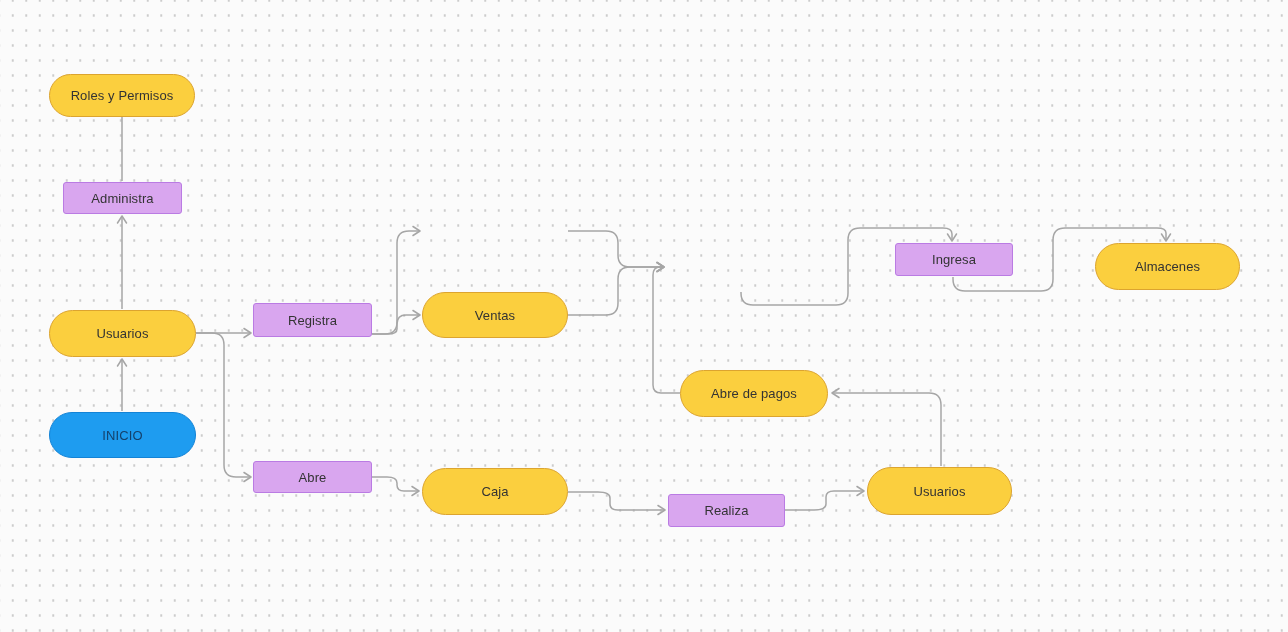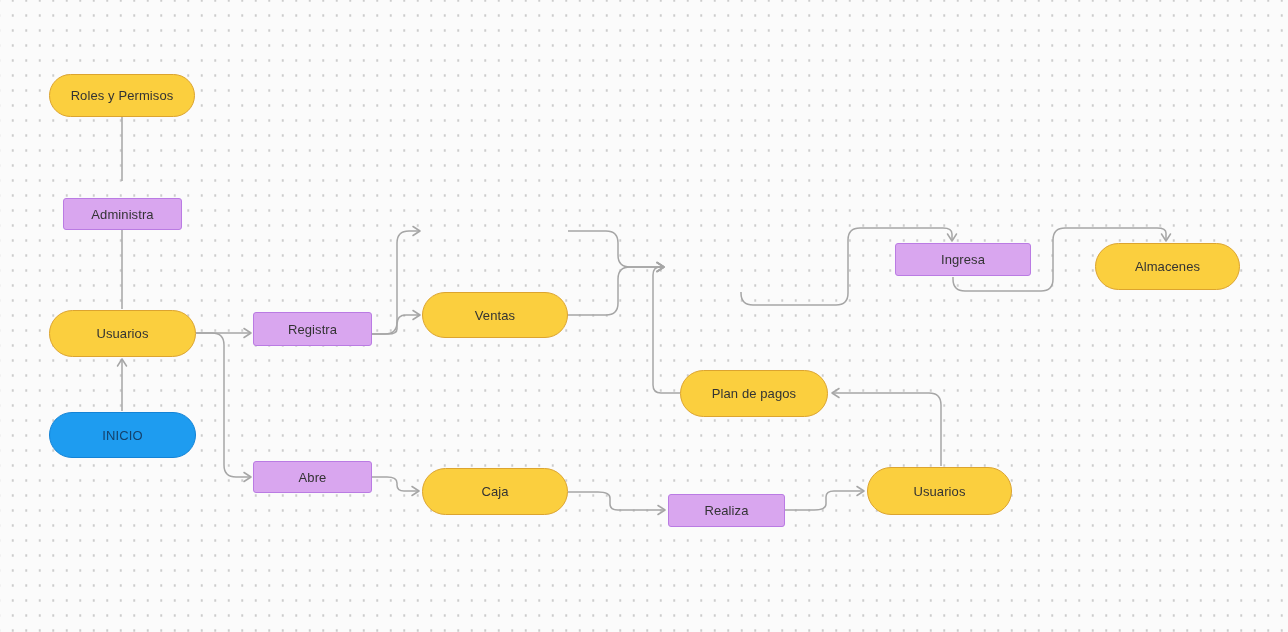--- a/index.html
+++ b/index.html
@@ -61,56 +61,56 @@
     <path class="edge" marker-end="url(#arrow)" d="M 372 477 H 387 Q 397 477 397 483 V 485 Q 397 491 404 491 H 419"></path>
     <path class="edge" marker-end="url(#arrow)" d="M 568 492 H 598 Q 610 492 610 498 V 504 Q 610 510 618 510 H 665"></path>
     <path class="edge" marker-end="url(#arrow)" d="M 785 510 H 814 Q 826 510 826 504 V 497 Q 826 491 834 491 H 864"></path>
     <path class="edge" marker-end="url(#arrow)" d="M 941 466 V 405 Q 941 393 929 393 H 832"></path>
   </svg>
 
   <div class="node pill yellow" style="left:49px;top:42px;width:146px;height:43px;margin-top:32px;">
     <span>Roles y Permisos</span>
   </div>
 
-  <div class="node rect purple" style="left:63px;top:182px;width:119px;height:32px;margin-top:16px;">
+  <div class="node rect purple" style="left:63px;top:182px;width:119px;height:32px;">
     <span>Administra</span>
   </div>
 
   <div class="node pill yellow" style="left:49px;top:310px;width:147px;height:47px;">
     <span>Usuarios</span>
   </div>
 
   <div class="node pill blue" style="left:49px;top:412px;width:147px;height:46px;">
     <span>INICIO</span>
   </div>
 
-  <div class="node rect purple" style="left:253px;top:312px;width:119px;height:34px;">
+  <div class="node rect purple" style="left:253px;top:303px;width:119px;height:34px;">
     <span>Registra</span>
   </div>
 
   <div class="node rect purple" style="left:253px;top:461px;width:119px;height:32px;">
     <span>Abre</span>
   </div>
 
 
   <div class="node pill yellow" style="left:422px;top:292px;width:146px;height:46px;">
     <span>Ventas</span>
   </div>
 
 
-  <div class="node rect purple" style="left:895px;top:243px;width:136px;height:33px;">
+  <div class="node rect purple" style="left:895px;top:243px;width:118px;height:33px;">
     <span>Ingresa</span>
   </div>
 
   <div class="node pill yellow" style="left:1095px;top:243px;width:145px;height:47px;">
     <span>Almacenes</span>
   </div>
 
   <div class="node pill yellow" style="left:680px;top:370px;width:148px;height:47px;">
-    <span>Plan de pagos</span>
+    <span>Abre de pagos</span>
   </div>
 
   <div class="node pill yellow" style="left:422px;top:468px;width:146px;height:47px;">
     <span>Caja</span>
   </div>
 
   <div class="node rect purple" style="left:668px;top:494px;width:117px;height:33px;">
     <span>Realiza</span>
   </div>
 

